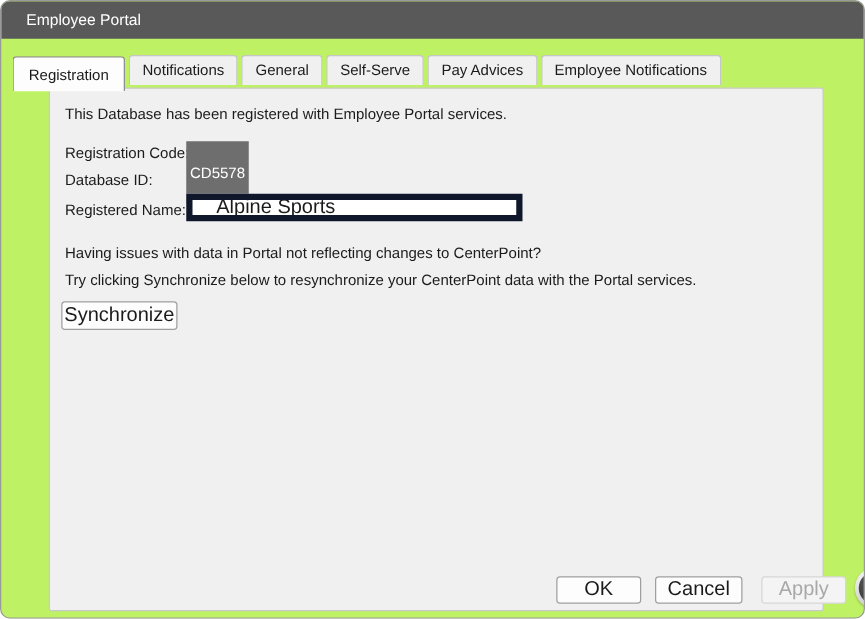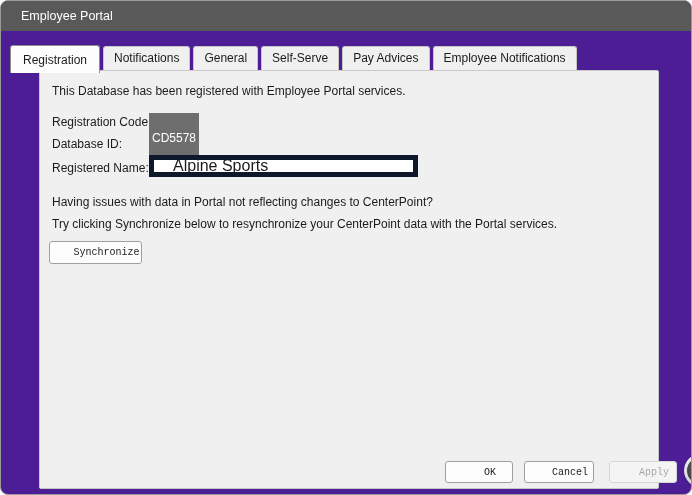--- a/index.html
+++ b/index.html
@@ -1,34 +1,34 @@
 <!DOCTYPE html>
 <html><head>
 <meta charset="utf-8">
 <style>
   * { margin:0; padding:0; box-sizing:border-box; }
   html,body { width:692px; height:495px; background:#ffffff; }
   body { font-family:"Liberation Sans", sans-serif; font-size:12px; color:#1b1b1b; }
 
   .window {
     position:relative; width:692px; height:495px;
-    background:#4c1d95;
+    background:#bef264;
     border:1px solid #9b9b9b;
     border-radius:8px;
     overflow:hidden;
   }
 
   .titlebar {
     height:30px; background:#595959; color:#ffffff;
     line-height:30px; padding-left:20px; font-size:12.5px;
   }
 
   .tabs {
     position:absolute; left:9px; top:43px; height:27px;
-    display:flex; align-items:center; z-index:3;
+    display:flex; align-items:flex-start; z-index:3;
   }
   .tab {
     background:#f0f0f0;
     border:1px solid #c6c6c6; border-bottom:none;
     border-radius:3px 3px 0 0;
     padding:4px 10px 5px 10px;
     margin-right:3px;
     color:#1b1b1b; cursor:default; white-space:nowrap;
   }
   .tab.active {
@@ -65,22 +65,22 @@
     font-family:"Liberation Sans", sans-serif; font-size:16px; color:#1b1b1b;
     padding:0 19px; outline:none;
   }
 
   .sync-line1 { position:absolute; left:12px; top:124px; }
   .sync-line2 { position:absolute; left:12px; top:146px; }
 
   .btn {
     position:absolute; height:22px;
     background:#fdfdfd; border:1px solid #9f9f9f; border-radius:3px;
-    font-family:Liberation Mono, monospace; font-size:10px; color:#1b1b1b;
-    text-align:center; cursor:default;padding-left:22px;
+    font-family:Liberation Sans, sans-serif; font-size:16px; color:#1b1b1b;
+    text-align:center; cursor:default;
   }
   .btn-sync   { left:9px;  top:170px; width:93px; height:23px; }
   .btn-ok     { left:405px; top:390px; width:68px; }
   .btn-cancel { left:484px; top:390px; width:70px;text-align:center; }
   .btn-apply  {
     left:569px; top:390px; width:68px;
     border-color:#d6d6d6; background:#f4f4f4; color:#a8a8a8;
   }
 
   .help-icon {

